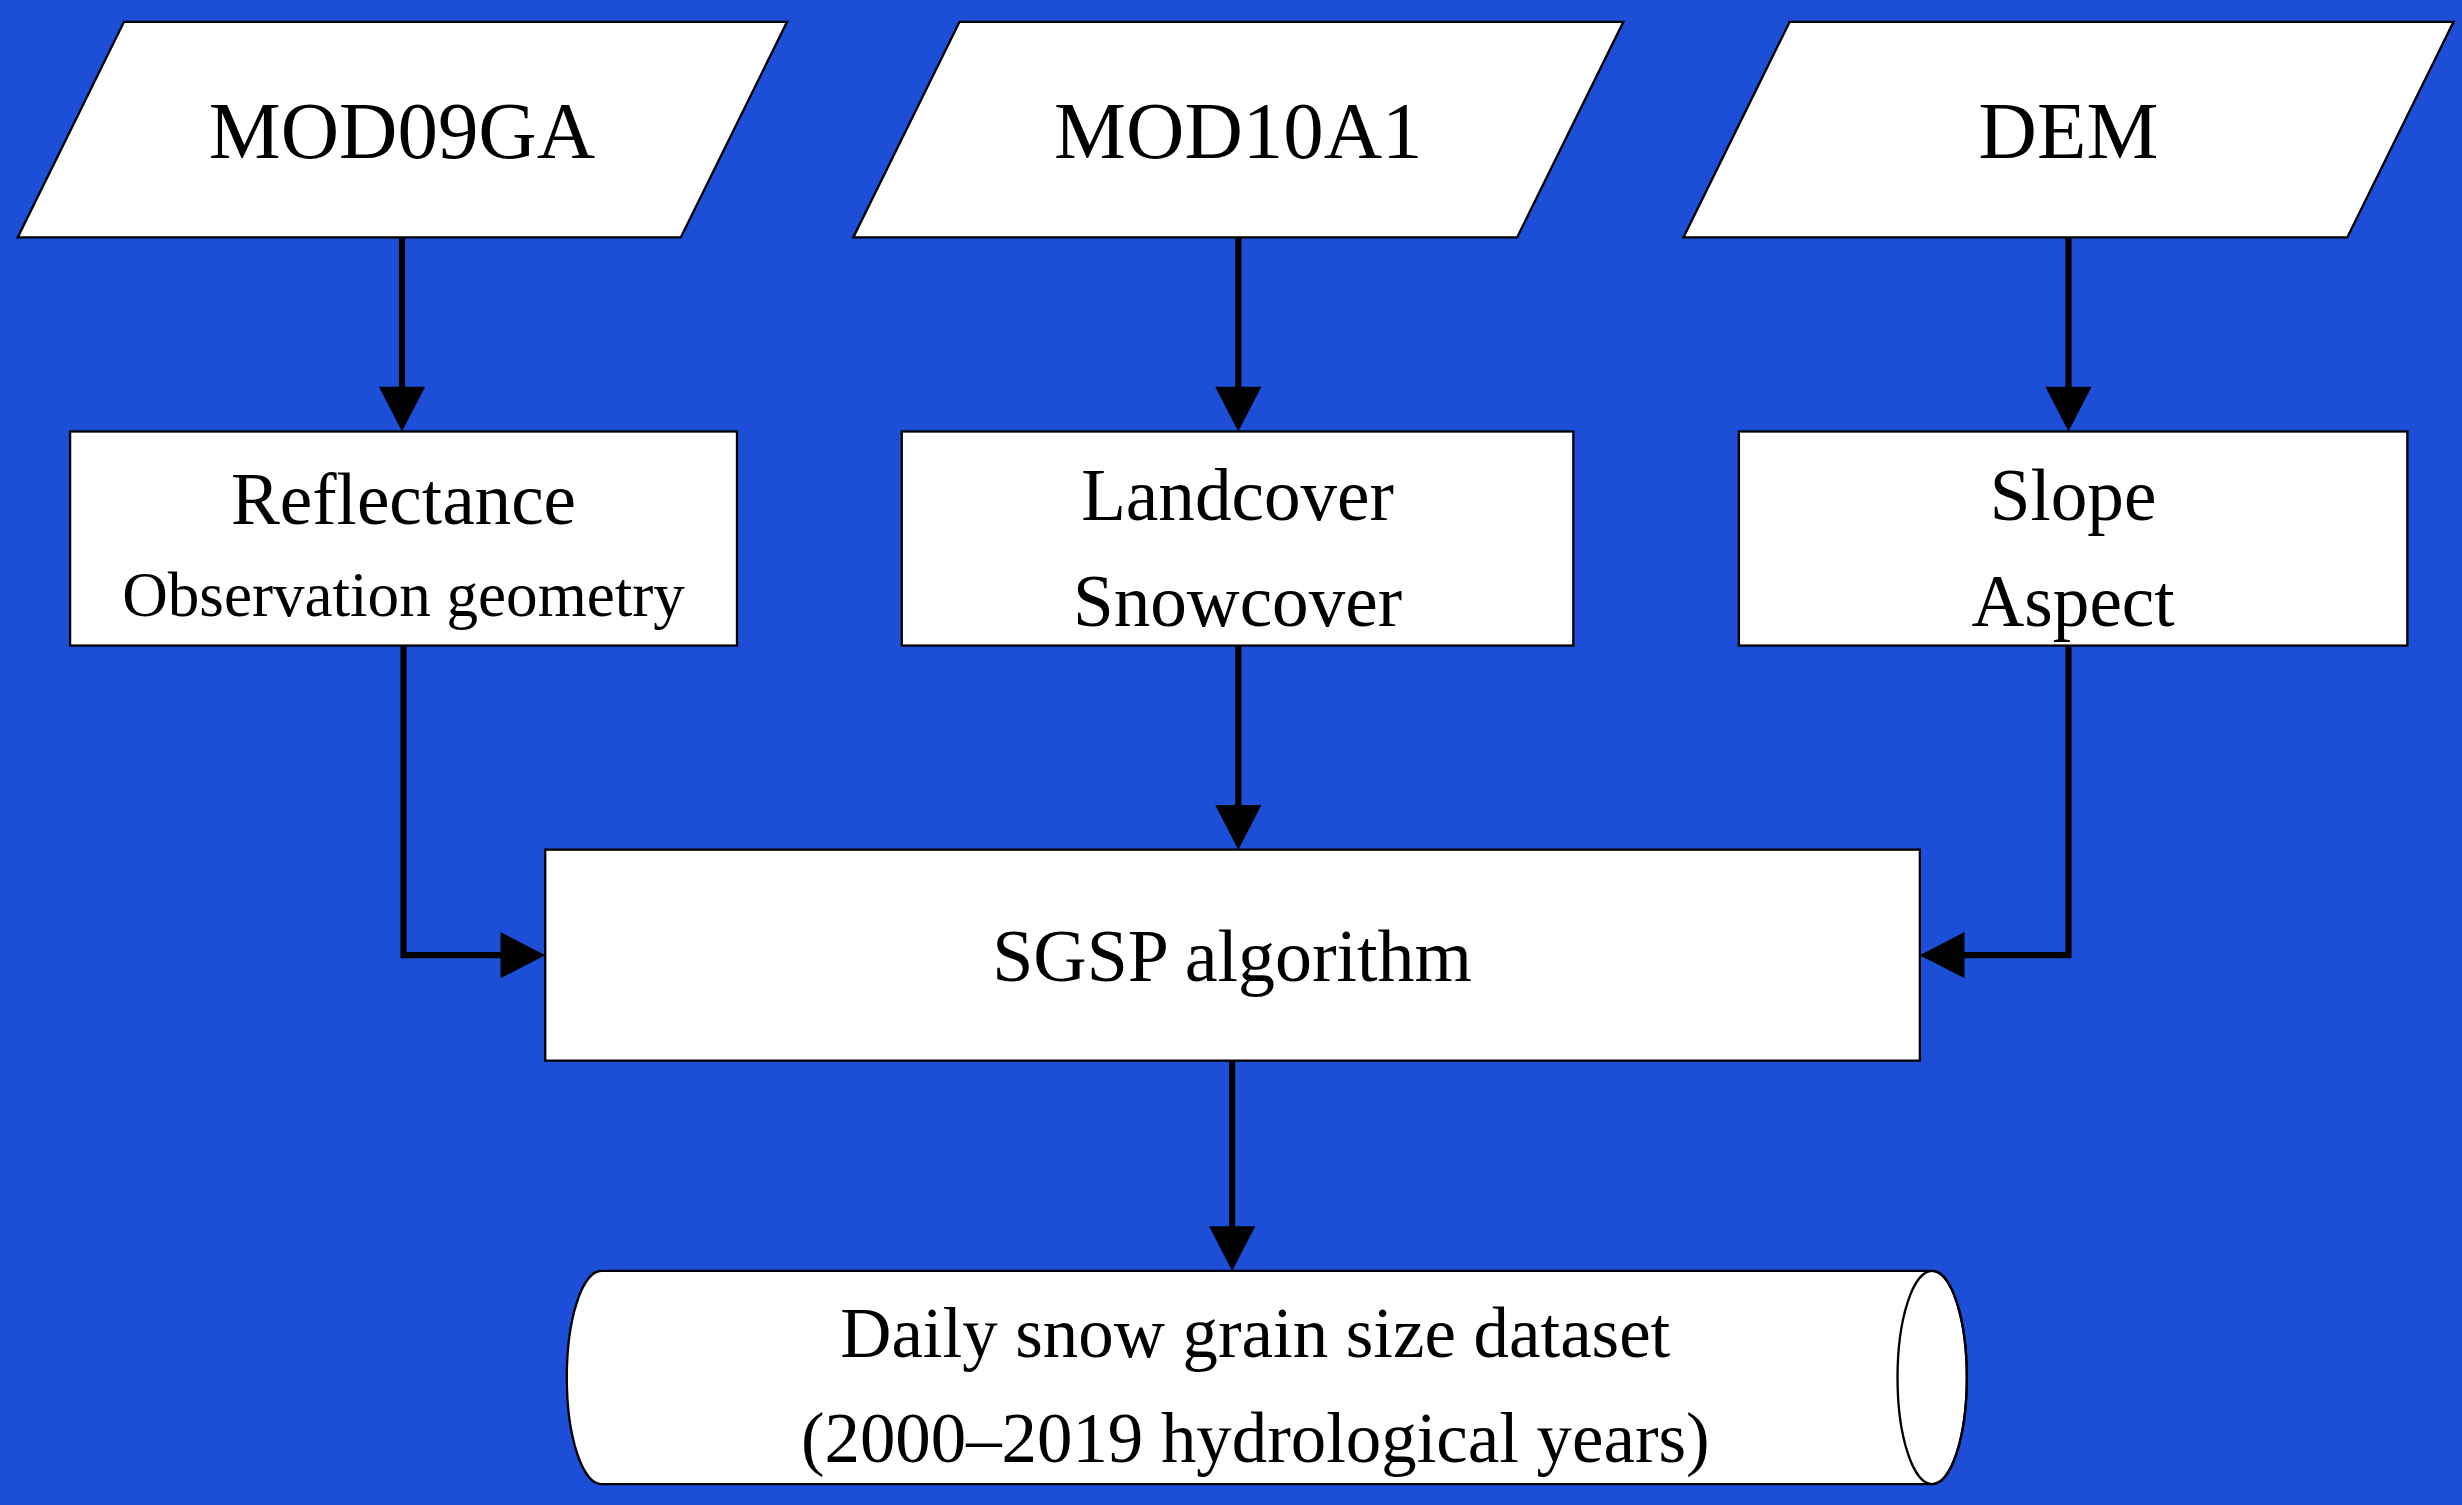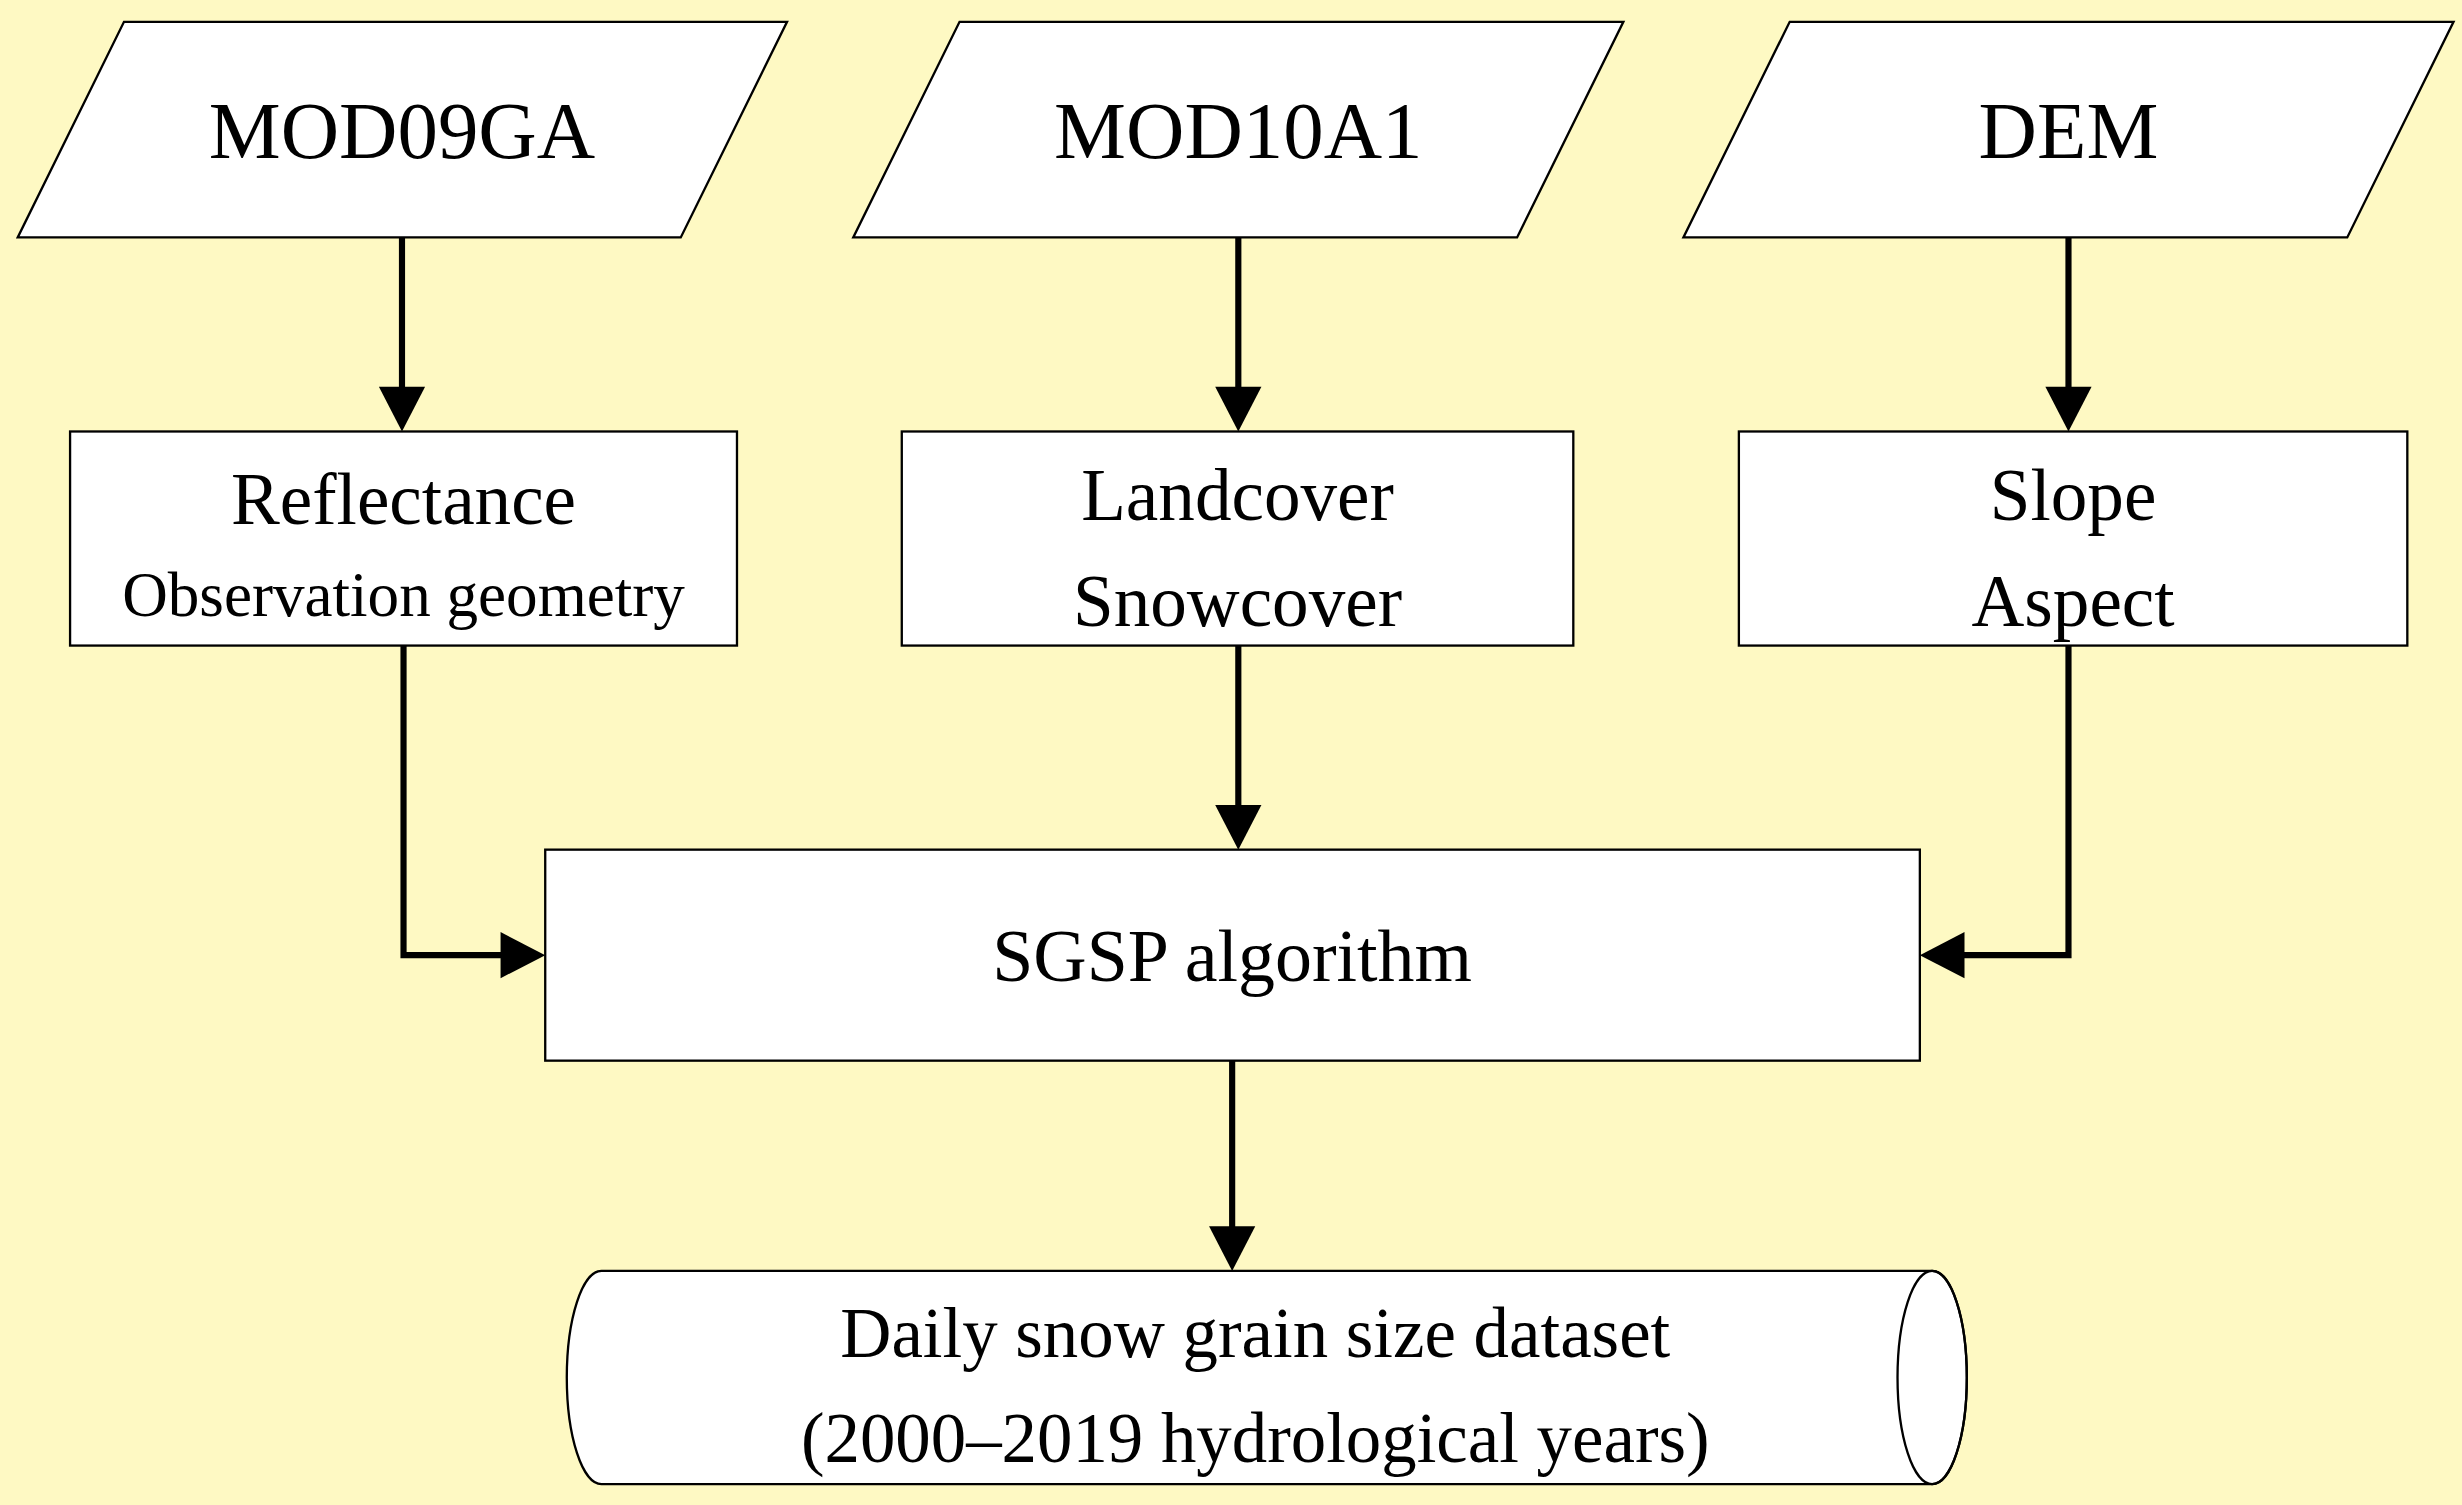--- a/index.html
+++ b/index.html
@@ -3,21 +3,21 @@
 <meta charset="utf-8">
 <style>
   html, body {
     margin: 0;
     padding: 0;
     background: #ffffff;
   }
   .stage {
     width: 2462px;
     height: 1506px;
-    background: #fef9c3;
+    background: #1d4ed8;
   }
   svg { display: block; }
   .shape {
     fill: #ffffff;
     stroke: #000000;
     stroke-width: 3;
   }
   .conn {
     fill: none;
     stroke: #000000;

